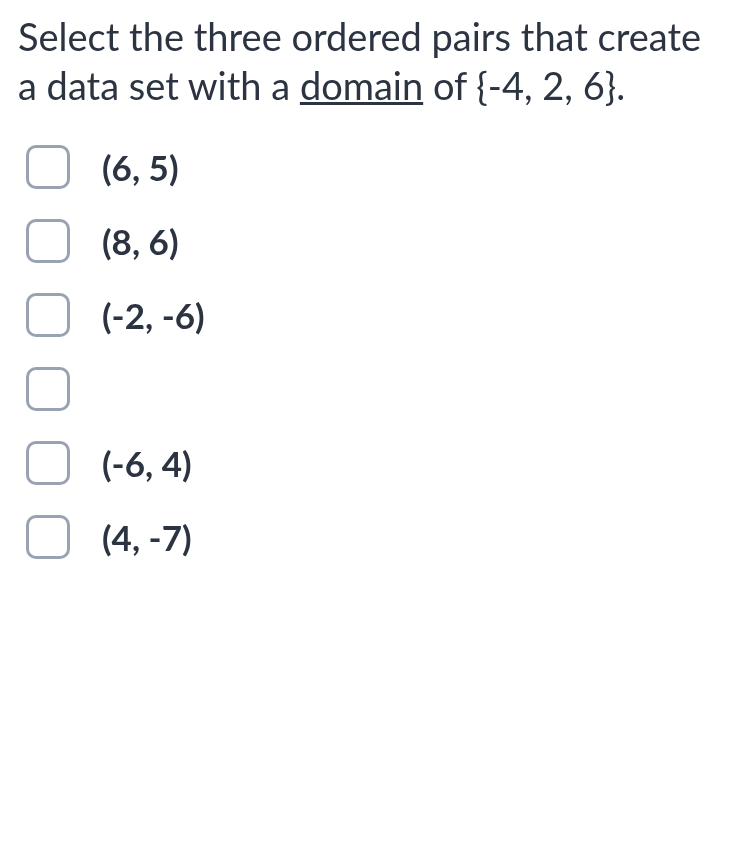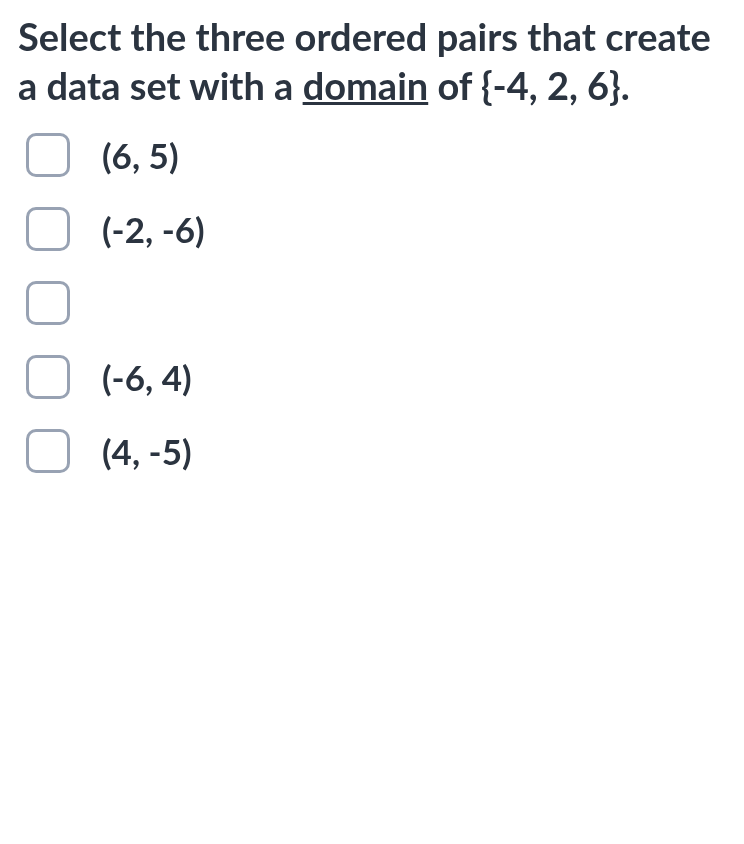--- a/index.html
+++ b/index.html
@@ -10,23 +10,23 @@
     body {
       font-family: 'Lato', 'Segoe UI', -apple-system, BlinkMacSystemFont, sans-serif;
       width: 744px;
       height: 844px;
       padding: 12px 18px;
       color: #2b3440;
       background: #fff;
     }
     .question-text {
       font-size: 38px;
-      font-weight: 700;
+      font-weight: 400;
       line-height: 1.3;
-      margin-bottom: 22px;
+      margin-bottom: 34px;
       color: #2b3440;
     }
     .underlined {
       text-decoration: underline;
     }
     .options-list {
       display: flex;
       flex-direction: column;
       gap: 30px;
       padding-left: 8px;
@@ -60,26 +60,30 @@
   <span>Select the three ordered pairs that create a data set with a </span><span class="underlined">domain</span><span> of {-4, 2, 6}.</span>
 </div>
 
 <div class="options-list">
   <div class="option-row">
     <input type="checkbox" class="checkbox" style="">
     <span class="option-label">(6, 5)</span>
   </div>
   <div class="option-row">
     <input type="checkbox" class="checkbox" style="">
+    <span class="option-label">(8, 6)</span>
+  </div>
+  <div class="option-row">
+    <input type="checkbox" class="checkbox" style="">
     <span class="option-label">(-2, -6)</span>
   </div>
   <div class="option-row">
     <input type="checkbox" class="checkbox" style="">
   </div>
   <div class="option-row">
     <input type="checkbox" class="checkbox" style="">
     <span class="option-label">(-6, 4)</span>
   </div>
   <div class="option-row">
     <input type="checkbox" class="checkbox" style="">
-    <span class="option-label">(4, -5)</span>
+    <span class="option-label">(4, -7)</span>
   </div>
 </div>
 
 </body></html>

